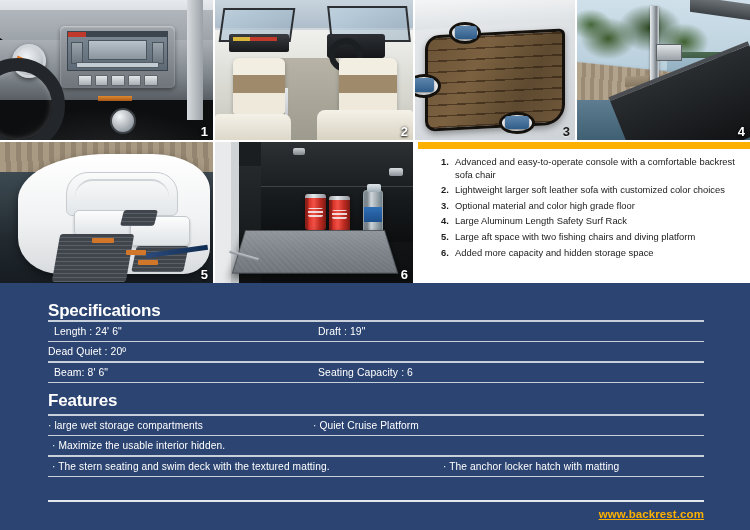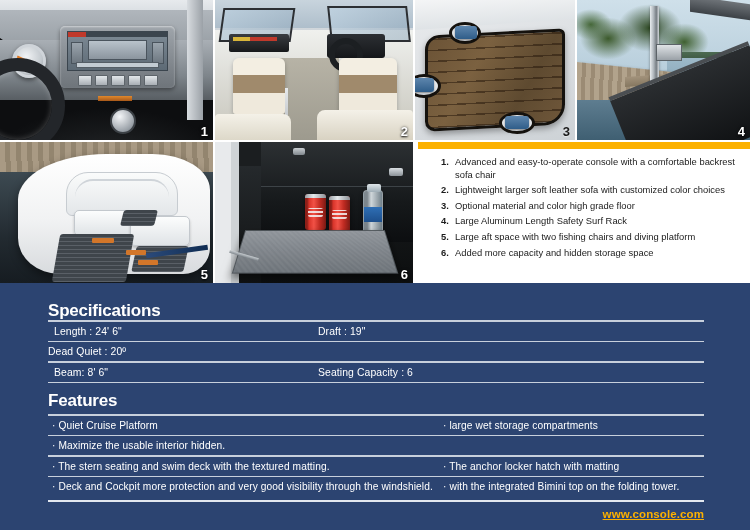--- a/index.html
+++ b/index.html
@@ -452,35 +452,31 @@
     <div class="rule"></div>
   </div>
 
   <div class="sect" style="top:391px;">
     <div class="secttitle">Features</div>
   </div>
 
   <div class="sect" style="top:414px;">
     <div class="rule"></div>
     <div class="frow">
+      <span class="fcell fc-b">· large wet storage compartments</span>
       <span class="fcell fc-a">· Quiet Cruise Platform</span>
-      <span class="fcell fc-b">· large wet storage compartments</span>
     </div>
     <div class="rule"></div>
     <div class="frow">
       <span class="fcell fc-a">· Maximize the usable interior hidden.</span>
     </div>
     <div class="rule"></div>
     <div class="frow">
       <span class="fcell fc-a">· The stern seating and swim deck with the textured matting.</span>
       <span class="fcell fc-b">· The anchor locker hatch with matting</span>
     </div>
     <div class="rule"></div>
-    <div class="frow tall">
-      <span class="fcell fc-a wrap2">· Deck and Cockpit more protection and very good visibility through the windshield.</span>
-      <span class="fcell fc-b">· with the integrated Bimini top on the folding tower.</span>
-    </div>
   </div>
 
   <div class="footrule"></div>
-  <a class="url" href="#">www.console.com</a>
+  <a class="url" href="#">www.backrest.com</a>
 
 </div>
 
 </body></html>

